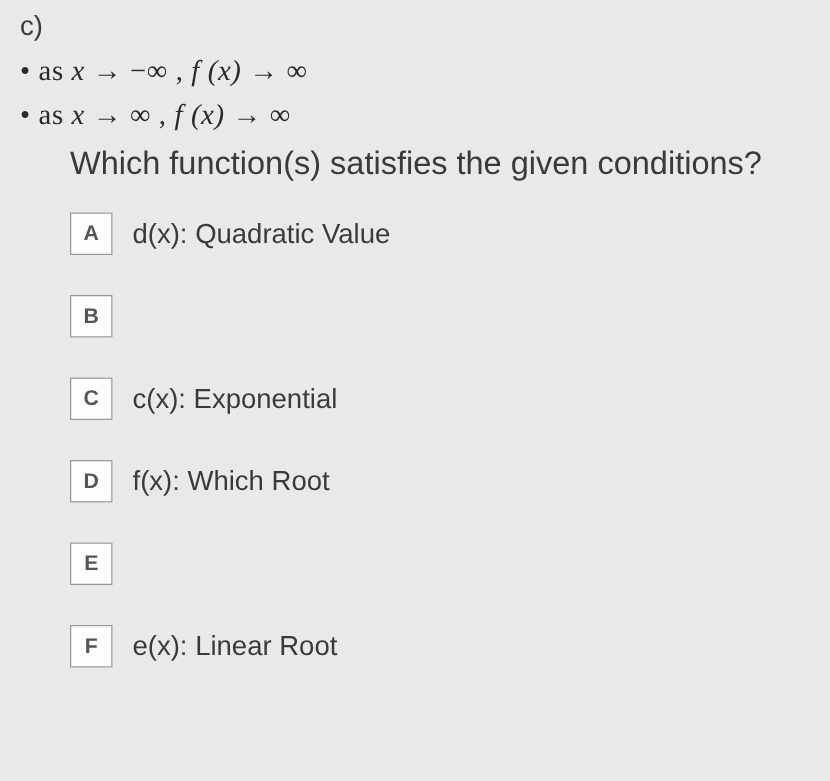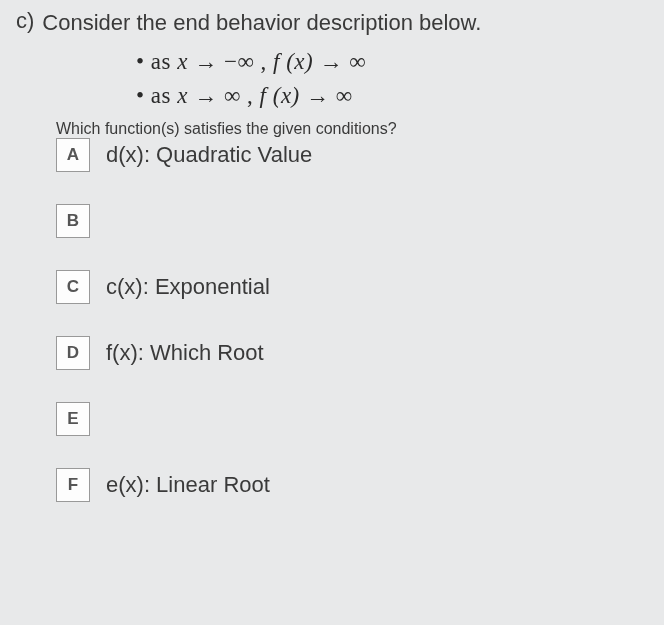--- a/index.html
+++ b/index.html
@@ -25,39 +25,39 @@
     .part-label {
       font-size: 22px;
       color: #3a3a3a;
     }
     .prompt {
       font-size: 22px;
       color: #3a3a3a;
       line-height: 1.4;
     }
     .math-lines {
-      margin-left: 120px;
       margin-top: 6px;
       margin-bottom: 6px;
     }
     .math-line {
       font-family: 'Times New Roman', serif;
       font-size: 23px;
       color: #2a2a2a;
       line-height: 1.5;
       letter-spacing: 0.5px;
     }
     .ital {
       font-style: italic;
     }
     .followup {
-      font-size: 16px;
+      font-size: 26px;
       color: #3a3a3a;
       margin-left: 40px;
       margin-top: 4px;
+      margin-bottom: 24px;
     }
     .options {
       margin-left: 40px;
     }
     .option-row {
       display: flex;
       align-items: center;
       gap: 16px;
       margin-bottom: 32px;
     }
@@ -77,21 +77,20 @@
     .option-text {
       font-size: 22px;
       color: #3a3a3a;
     }
   </style>
 </head>
 <body>
 
 <div class="question-header">
   <span class="part-label">c)</span>
-  <span class="prompt">Consider the end behavior description below.</span>
 </div>
 
 <div class="math-lines">
   <div class="math-line">
     <span>• as  </span><span class="ital">x</span><span> → −∞ , </span><span class="ital">f (x)</span><span> → ∞</span>
   </div>
   <div class="math-line">
     <span>• as  </span><span class="ital">x</span><span> → ∞ , </span><span class="ital">f (x)</span><span> → ∞</span>
   </div>
 </div>

